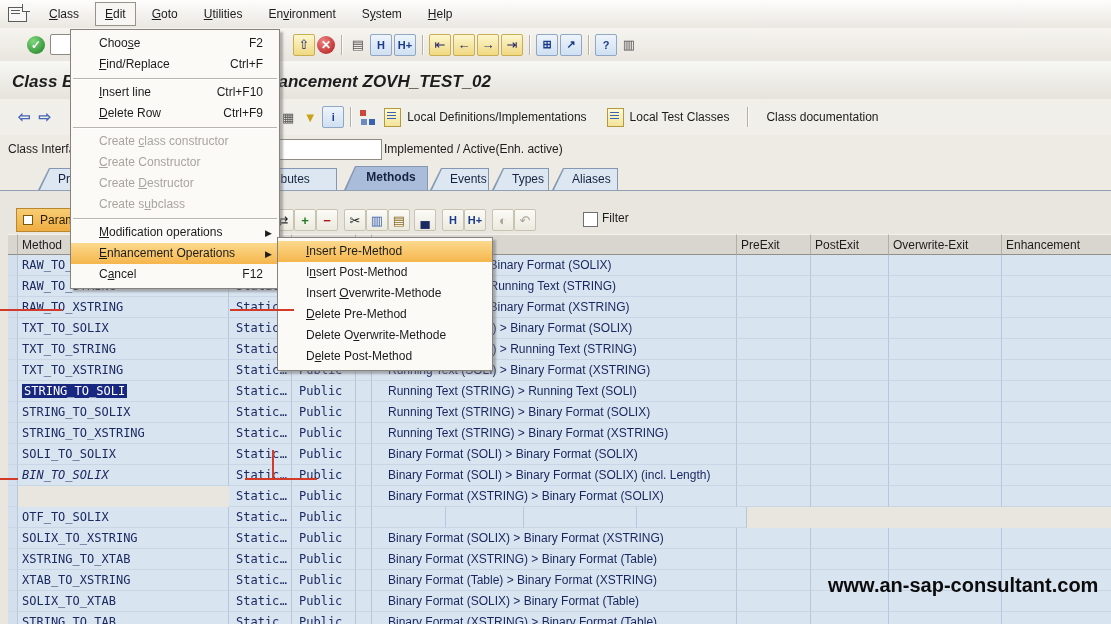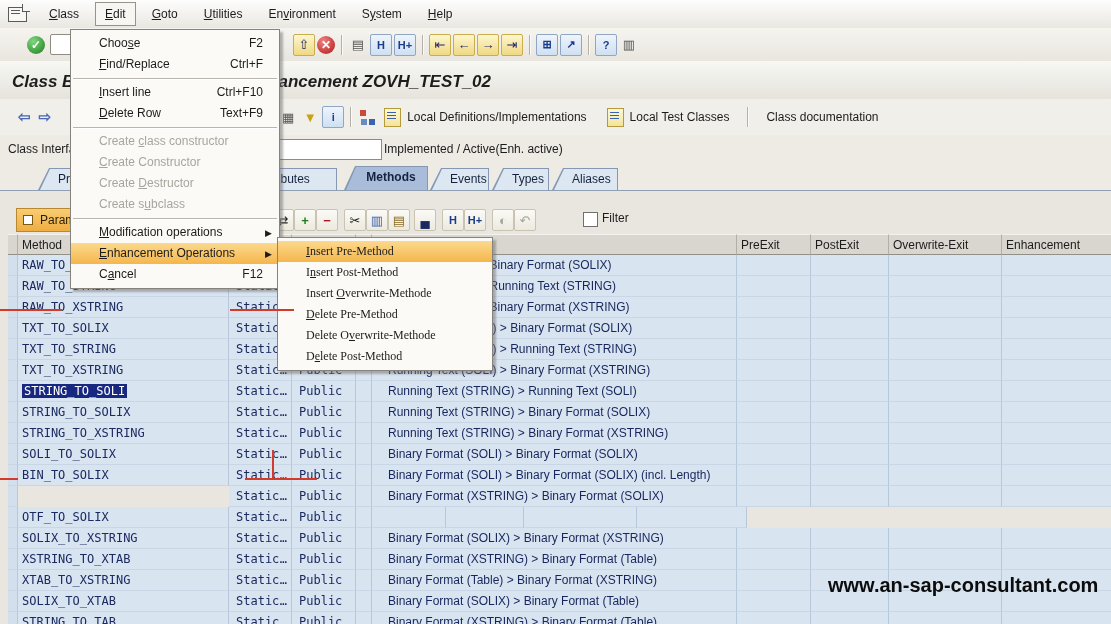--- a/index.html
+++ b/index.html
@@ -95,21 +95,21 @@
   .popup{position:absolute;background:#fbfaf7;border:1px solid #86837d;box-shadow:3px 3px 2px rgba(110,110,110,.5);
     padding:3px 0;z-index:50;}
   .pmi{position:relative;height:21px;line-height:21px;padding-left:28px;padding-right:70px;white-space:nowrap;color:#1c1c1c;cursor:default;}
   .pmi .sc{position:absolute;right:16px;}
   .pmi .arr{position:absolute;right:7px;font-size:9px;top:1px;}
   .pmi.dis{color:#a8a59e;}
   .pmi.hl{background:linear-gradient(#fcd98e,#f5b64c);border-top:1px solid #e3a califa;}
   .pmi.hl{border:0;}
   .psep{height:1px;background:#b9b6af;margin:3px 2px;box-shadow:0 1px 0 #ffffff;}
   #editmenu{left:70px;top:29px;width:208px;}
-  #submenu{left:277px;top:237px;width:214px;font-family:Liberation Serif, serif;}
+  #submenu{left:277px;top:237px;width:214px;}
 
   
   .redline{position:absolute;background:#d43a2a;z-index:60;}
 
   
   .watermark{position:absolute;left:828px;top:574px;font-size:20px;font-weight:bold;color:#0c0c0c;z-index:40;white-space:nowrap;}
 </style>
 </head>
 <body>
 
@@ -396,21 +396,21 @@
           <div class="dcell mono c-vis" style="width: 64px; flex: 0 0 64px;">Public</div>
           <div class="dcell" style="width: 16px; flex: 0 0 16px;"></div>
           <div class="dcell c-desc" style="width: 365px; flex: 0 0 365px;">Binary Format (SOLI) &gt; Binary Format (SOLIX)</div>
           <div class="dcell" style="width: 74px; flex: 0 0 74px;"></div>
           <div class="dcell" style="width: 78px; flex: 0 0 78px;"></div>
           <div class="dcell" style="width: 113px; flex: 0 0 113px;"></div>
           <div class="dcell" style="width: 110px; flex: 0 0 110px;"></div>
         </div>
         <div class="trow">
           <div class="dcell c-sel" style="width: 10px; flex: 0 0 10px;"></div>
-          <div class="dcell mono c-method" style="width: 211px; flex: 0 0 211px;">BIN_TO_SOLIX</div>
+          <div class="dcell mono c-method" style="width: 211px; flex: 0 0 211px; font-style: italic;">BIN_TO_SOLIX</div>
           <div class="dcell mono c-level" style="width: 63px; flex: 0 0 63px;">
             <span>Static</span>
             <span>…</span>
           </div>
           <div class="dcell mono c-vis" style="width: 64px; flex: 0 0 64px;">Public</div>
           <div class="dcell" style="width: 16px; flex: 0 0 16px;"></div>
           <div class="dcell c-desc" style="width: 365px; flex: 0 0 365px;">Binary Format (SOLI) &gt; Binary Format (SOLIX) (incl. Length)</div>
           <div class="dcell" style="width: 74px; flex: 0 0 74px;"></div>
           <div class="dcell" style="width: 78px; flex: 0 0 78px;"></div>
           <div class="dcell" style="width: 113px; flex: 0 0 113px;"></div>
@@ -529,21 +529,21 @@
   <div class="redline" style="left:245px;top:478px;width:72px;height:2px"></div>
   <div class="redline" style="left:272px;top:450px;width:2px;height:30px"></div>
 
   <div class="watermark">www.an-sap-consultant.com</div>
 
   <div class="popup" id="editmenu">
       <div class="pmi"><span>Choo<u>s</u>e</span><span class="sc">F2</span></div>
       <div class="pmi"><span><u>F</u>ind/Replace</span><span class="sc">Ctrl+F</span></div>
       <div class="psep"></div>
       <div class="pmi"><span><u>I</u>nsert line</span><span class="sc">Ctrl+F10</span></div>
-      <div class="pmi"><span><u>D</u>elete Row</span><span class="sc">Text+F9</span></div>
+      <div class="pmi"><span><u>D</u>elete Row</span><span class="sc">Ctrl+F9</span></div>
       <div class="psep"></div>
       <div class="pmi dis"><span>Create <u>c</u>lass constructor</span></div>
       <div class="pmi dis"><span><u>C</u>reate Constructor</span></div>
       <div class="pmi dis"><span>Create <u>D</u>estructor</span></div>
       <div class="pmi dis"><span>Create s<u>u</u>bclass</span></div>
       <div class="psep"></div>
       <div class="pmi"><span><u>M</u>odification operations</span><span class="arr">▶</span></div>
       <div class="pmi hl"><span><u>E</u>nhancement Operations</span><span class="arr">▶</span></div>
       <div class="pmi"><span>C<u>a</u>ncel</span><span class="sc">F12</span></div>
     </div>

